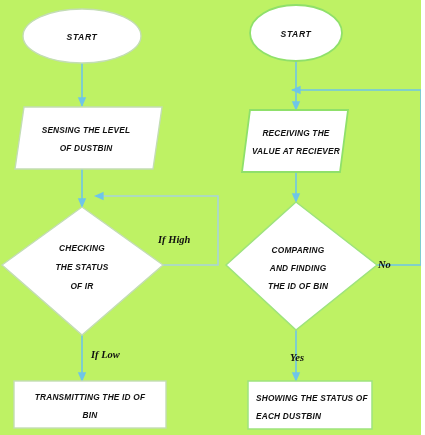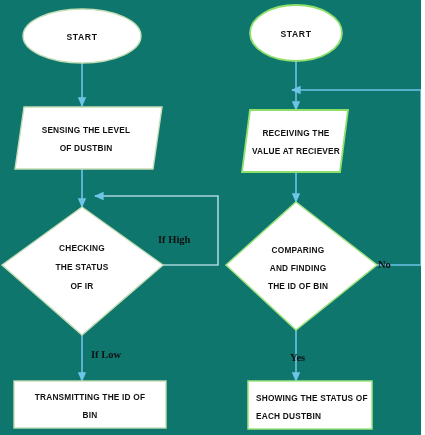--- a/index.html
+++ b/index.html
@@ -4,22 +4,23 @@
 <style>
   html,body{margin:0;padding:0;background:#ffffff;}
   body{
     font-family:"Liberation Sans", sans-serif;
     -webkit-font-smoothing:antialiased;
   }
   #stage{
     position:relative;
     width:421px;
     height:435px;
-    background:#0f766e;
+    background:#bef264;
     overflow:hidden;
+    font-style:italic;
   }
   #flow-svg{
     position:absolute;
     left:0; top:0;
     width:425px;
     height:435px;
   }
   .shape-label{
     font-family:"Liberation Sans", sans-serif;
     fill:#111111;

